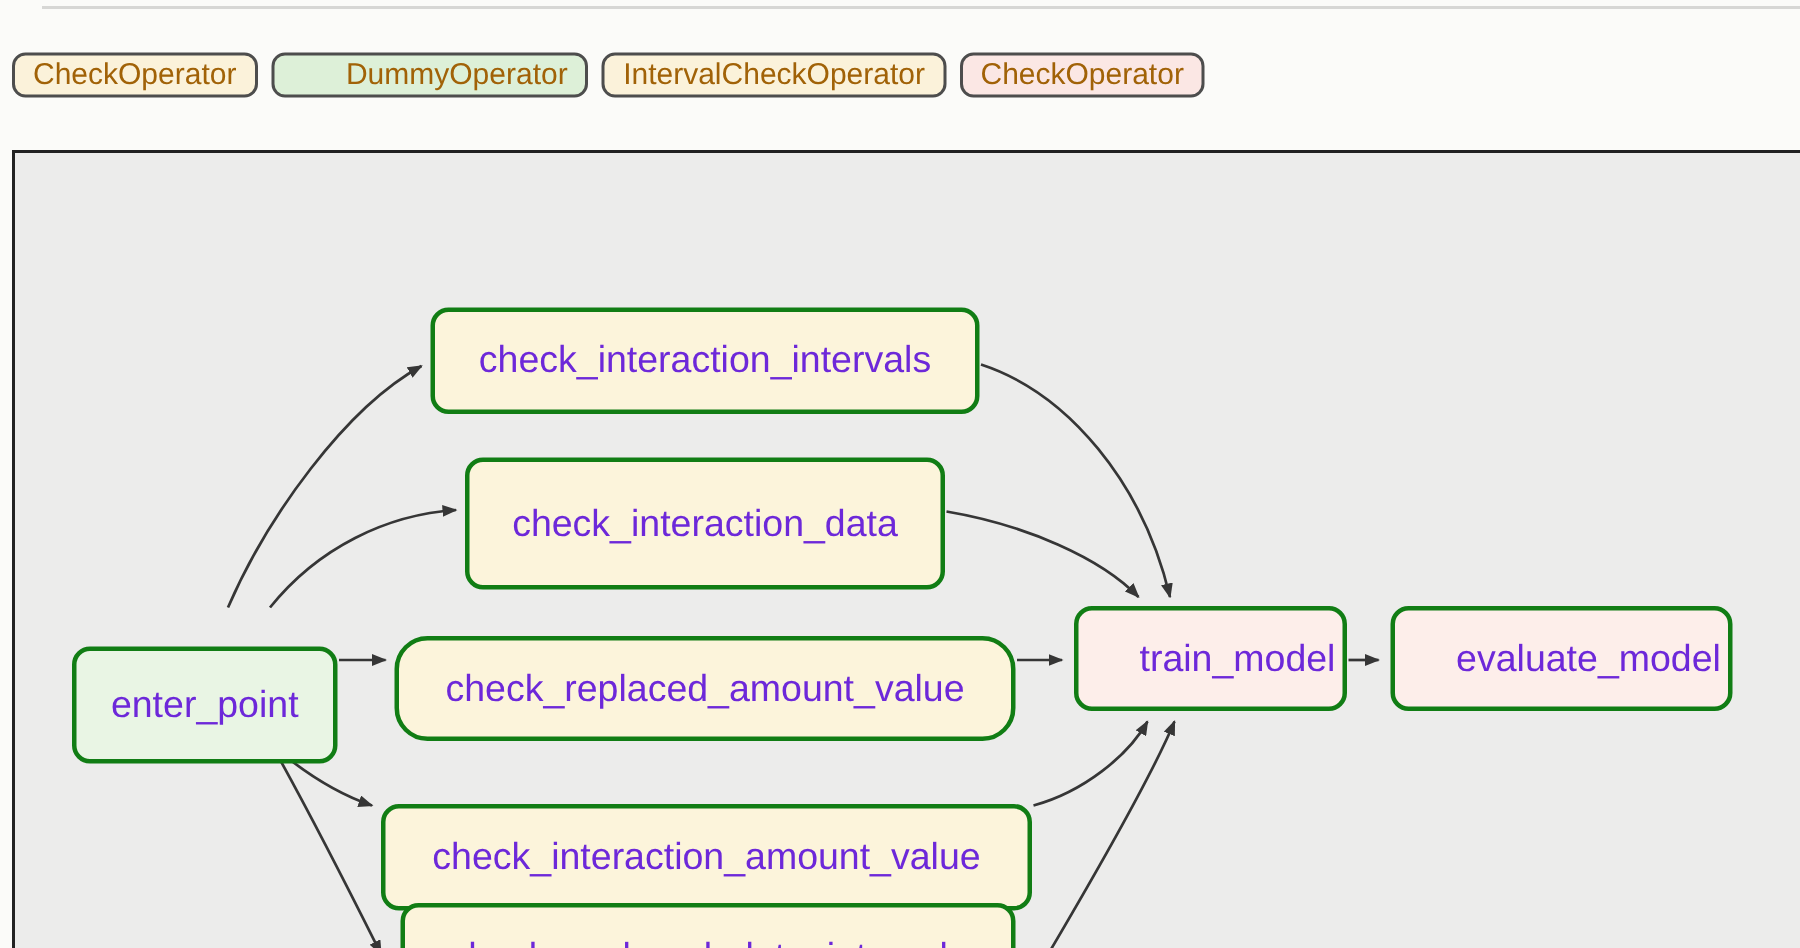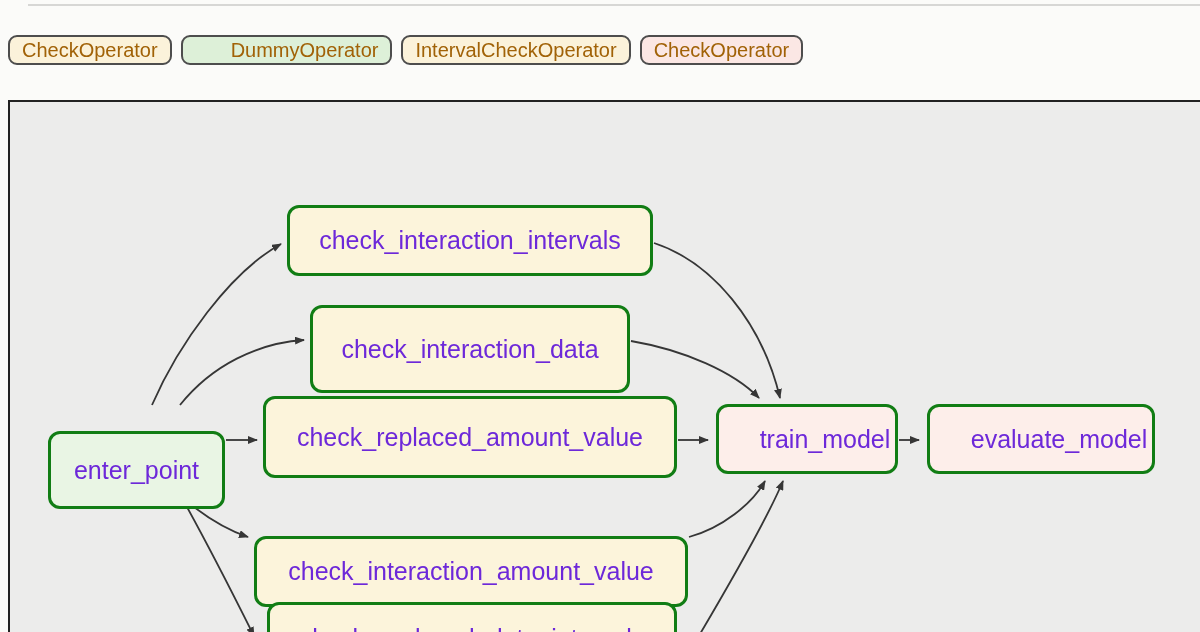--- a/index.html
+++ b/index.html
@@ -120,21 +120,21 @@
   <div id="nodes">
       <div class="node dummy" style="left: 48px; top: 406px; width: 177px; height: 78px; margin-top: 25px;">
         <span>enter_point</span>
       </div>
       <div class="node check" style="left: 287px; top: 205px; width: 366px; height: 71px;">
         <span>check_interaction_intervals</span>
       </div>
       <div class="node check" style="left: 310px; top: 305px; width: 320px; height: 88px;">
         <span>check_interaction_data</span>
       </div>
-      <div class="node check" style="left: 263px; top: 396px; width: 414px; height: 82px;">
+      <div class="node check" style="left: 263px; top: 424px; width: 414px; height: 70px; border-radius: 22px;">
         <span>check_replaced_amount_value</span>
       </div>
       <div class="node check" style="left: 254px; top: 504px; width: 434px; height: 71px; margin-top: 32px;">
         <span>check_interaction_amount_value</span>
       </div>
       <div class="node check" style="left: 267px; top: 602px; width: 410px; height: 72px;">
         <span>check_replaced_data_intervals</span>
       </div>
       <div class="node python" style="left: 716px; top: 404px; width: 182px; height: 70px;">
         <span>train_model</span>

